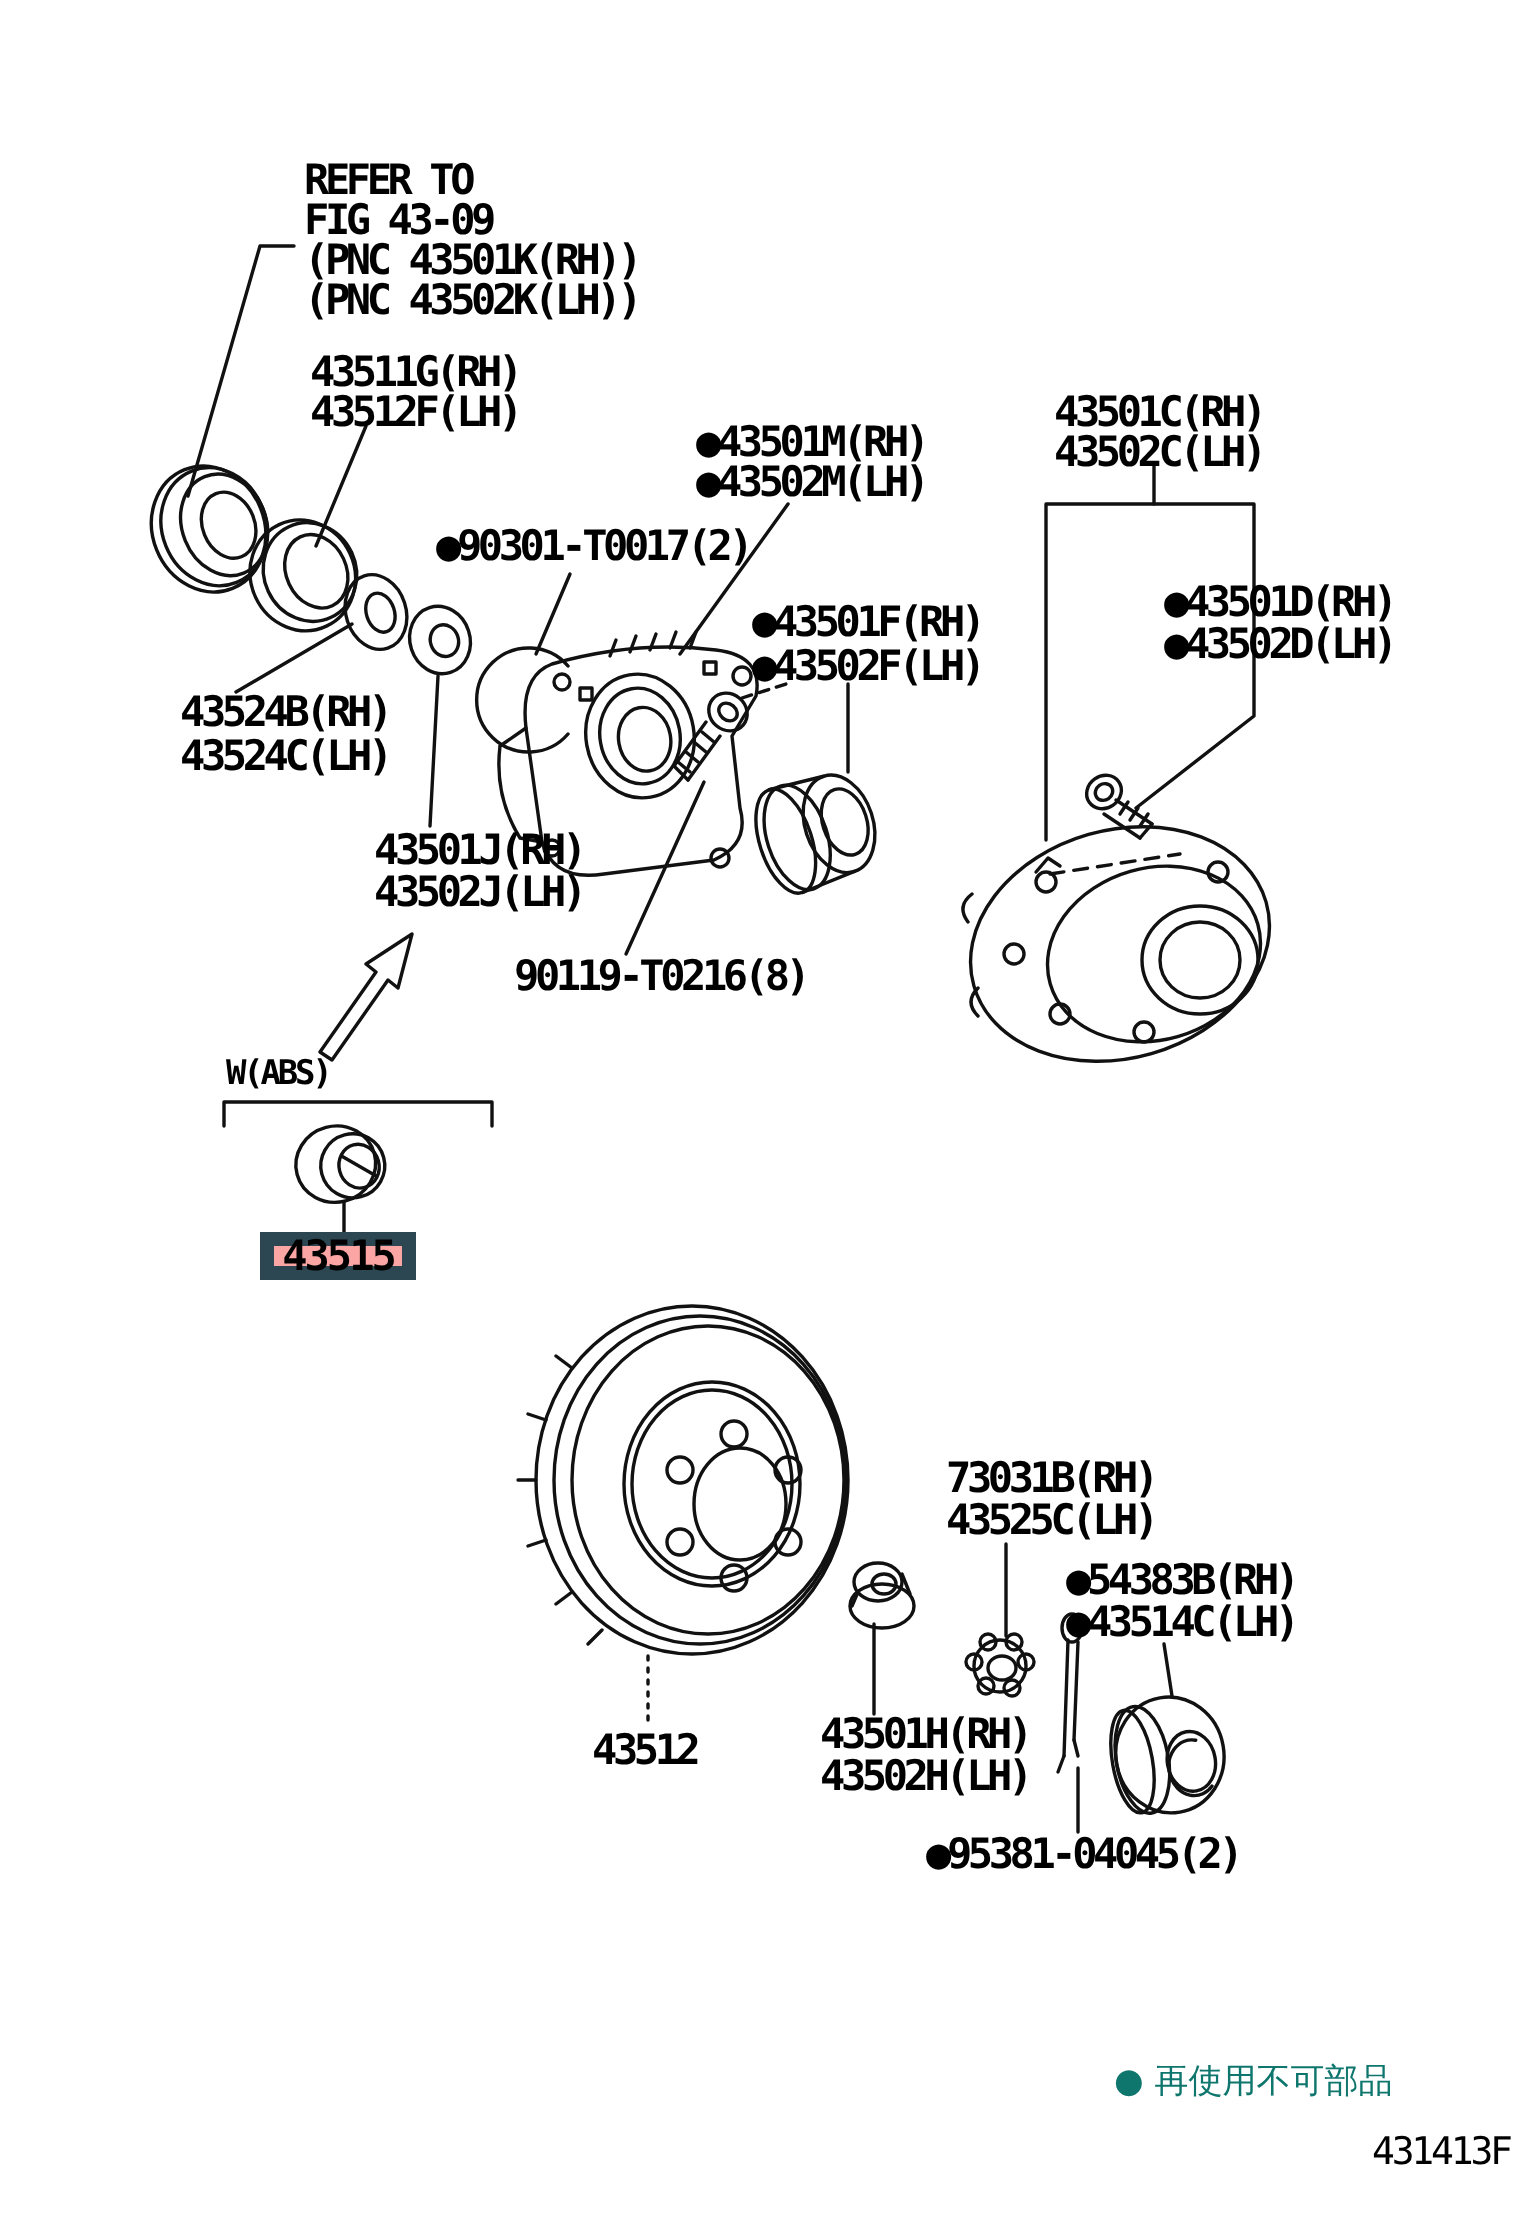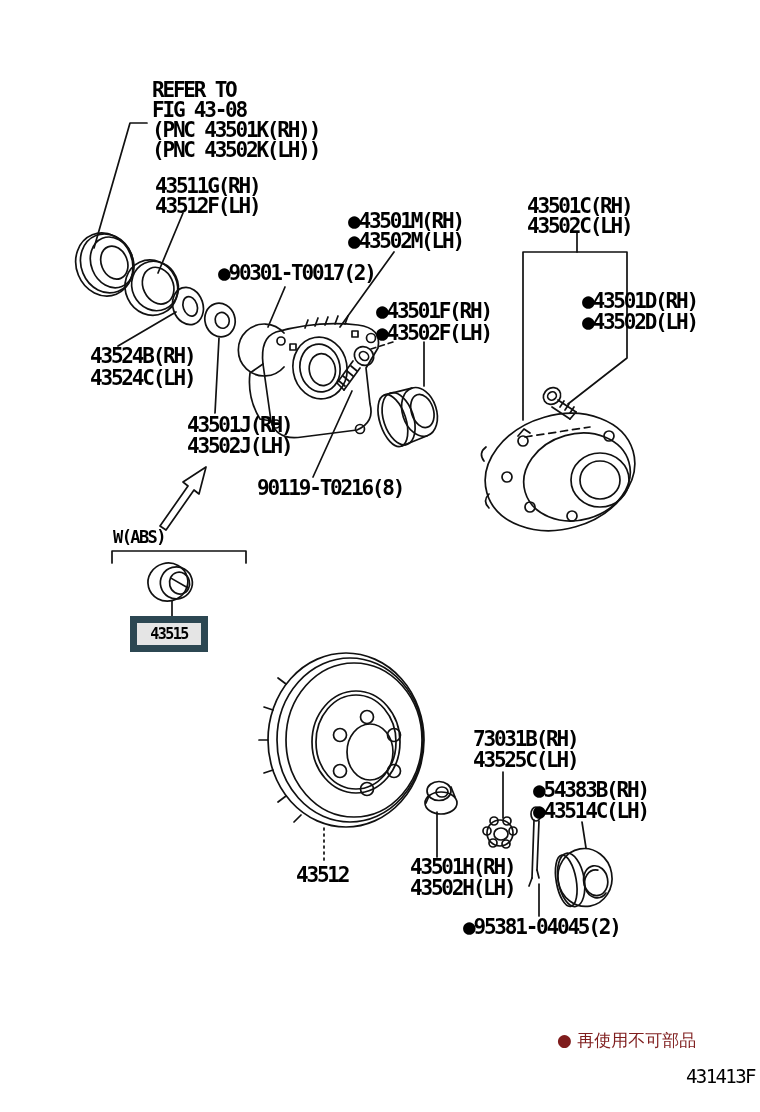--- a/index.html
+++ b/index.html
@@ -14,33 +14,33 @@
     line-height:20px;
     color:#000;
     white-space:nowrap;
   }
   .lbl.small{font-size:17px;letter-spacing:-1.6px;text-align:center;}
   .lbl.code{font-weight:normal;font-size:19px;letter-spacing:-1.6px;}
   .legend-line{
     position:absolute;
     font-family:"DejaVu Sans","Liberation Sans",sans-serif;
     font-size:17px;
-    color:#7f1d1d;
+    color:#0f766e;
     white-space:nowrap;
   }
   .part-box{
     position:absolute;
     left:130px;top:616px;
-    width:78px;height:36px;
+    width:78px;height:24px;
     box-sizing:border-box;
     border:7px solid #2c4752;
-    background:#e5e5e5;
+    background:#fca5a5;
     display:flex;align-items:center;justify-content:center;
     font-family:"DejaVu Sans Mono","Liberation Mono",monospace;
-    font-weight:bold;font-size:15px;letter-spacing:-1.5px;color:#000;
+    font-weight:bold;font-size:21px;letter-spacing:-1.5px;color:#000;
   }
 </style>
 </head>
 <body>
 
 <div class="stage">
 
   <svg width="760" height="1112" viewBox="0 0 760 1112">
     <g stroke="#111" stroke-width="1.7" fill="none" stroke-linecap="round" stroke-linejoin="round">
 
@@ -212,21 +212,21 @@
         <ellipse cx="585" cy="878" rx="27" ry="29"></ellipse>
         <ellipse cx="566" cy="878" rx="10" ry="26"></ellipse>
         <ellipse cx="571" cy="878" rx="13" ry="27"></ellipse>
         <ellipse cx="595" cy="883" rx="12" ry="15"></ellipse>
         <path d="M 599,873 a 12 14 0 1 0 4,24"></path>
       </g>
     </g>
   </svg>
 
   <div class="lbl" style="left:152px;top:80px">REFER TO</div>
-  <div class="lbl" style="left:152px;top:100px">FIG 43-08</div>
+  <div class="lbl" style="left:152px;top:100px">FIG 43-09</div>
   <div class="lbl" style="left:152px;top:120px">(PNC 43501K(RH))</div>
   <div class="lbl" style="left:152px;top:140px">(PNC 43502K(LH))</div>
 
   <div class="lbl" style="left:155px;top:176px">43511G(RH)</div>
   <div class="lbl" style="left:155px;top:196px">43512F(LH)</div>
 
   <div class="lbl" style="left:348px;top:211px">●43501M(RH)</div>
   <div class="lbl" style="left:348px;top:231px">●43502M(LH)</div>
 
   <div class="lbl" style="left:527px;top:196px">43501C(RH)</div>

